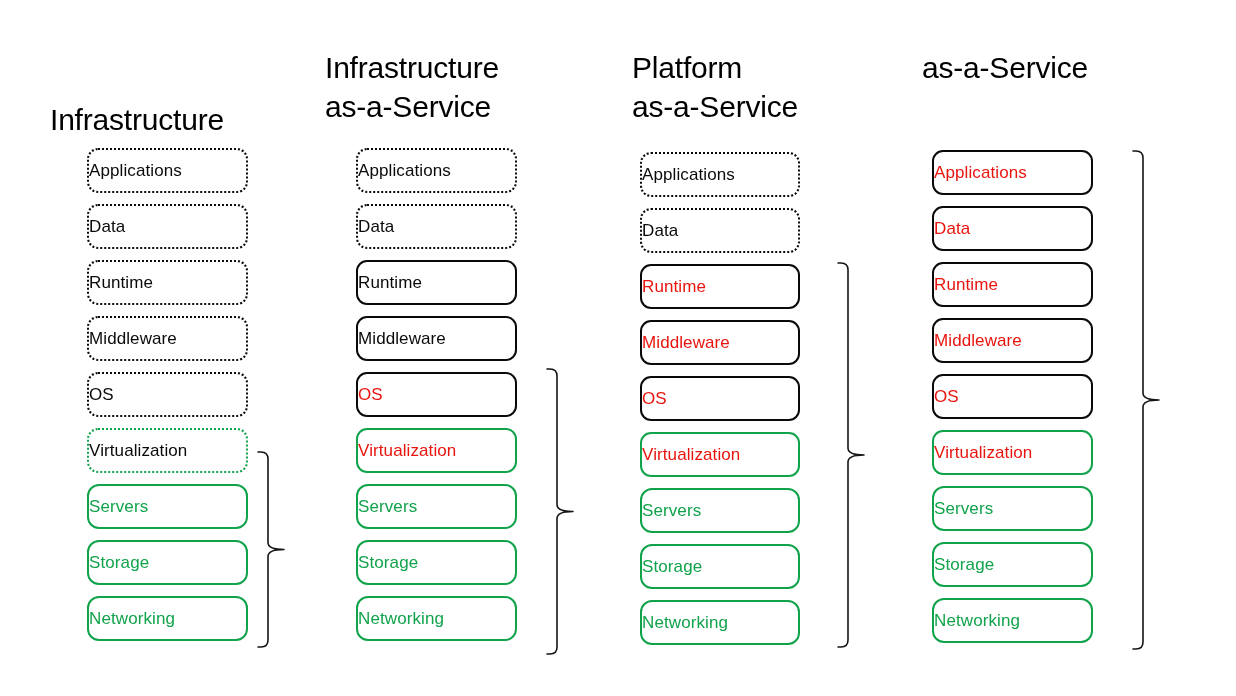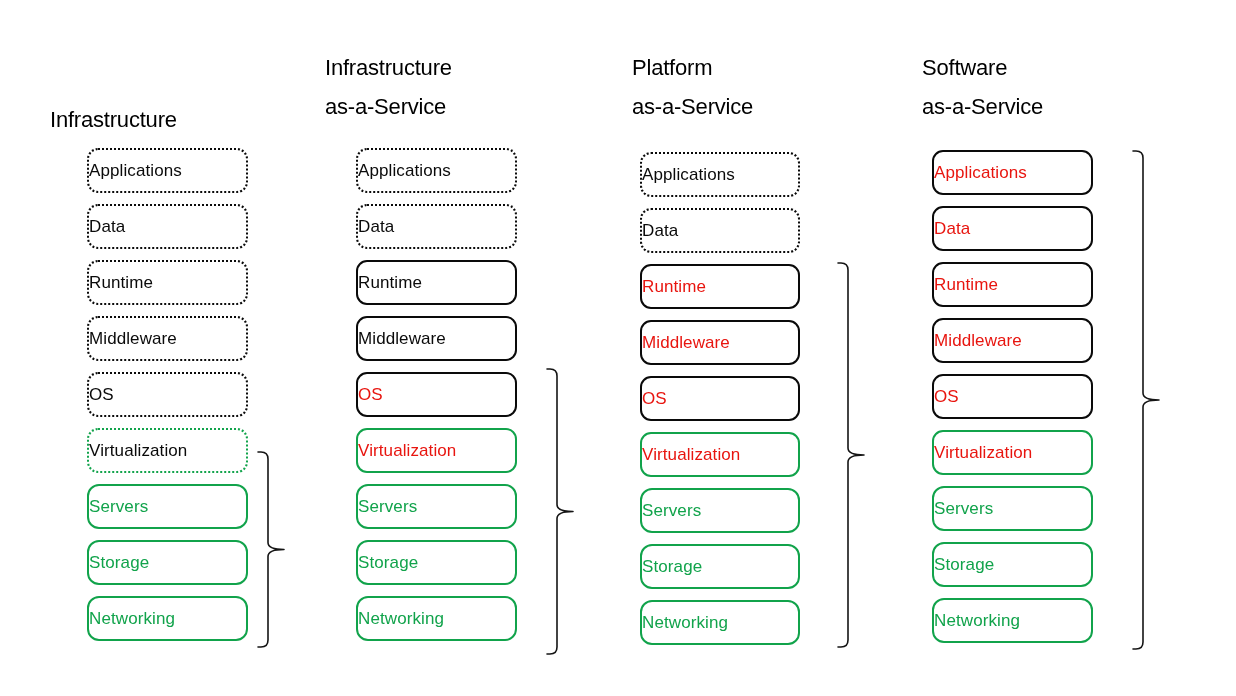--- a/index.html
+++ b/index.html
@@ -25,21 +25,21 @@
     height: 696px;
   }
 
   .column {
     position: absolute;
     top: 0;
   }
 
   .col-header {
     position: absolute;
-    font-size: 22px;
+    font-size: 30px;
     line-height: 39px;
     font-weight: 400;
     color: #000000;
     white-space: pre;
     letter-spacing: -0.2px;
   }
 
   .layer-box {
     position: absolute;
     box-sizing: border-box;
@@ -173,21 +173,21 @@
         <span>Storage</span>
       </div>
       <div class="layer-box bd-solid-green tx-green" style="left: 640px; top: 600px; width: 160px; height: 45px;">
         <span>Networking</span>
       </div>
       <svg class="brace" width="32" height="390" viewBox="0 0 32 390" style="left: 836px; top: 260px;">
         <path d="M 2 3 L 5 3 Q 12 3 12 10 L 12 188 Q 12 195 28 195 Q 12 195 12 202 L 12 380 Q 12 387 5 387 L 2 387"></path>
       </svg>
     </div>
     <div class="column" style="left: 0px;">
-      <div class="col-header" style="left: 922px; top: 48px;"><div>Software</div><div>as-a-Service</div></div>
+      <div class="col-header" style="left: 922px; top: 48px;"><div>as-a-Service</div></div>
       <div class="layer-box bd-solid-black tx-red" style="left: 932px; top: 150px; width: 161px; height: 45px;">
         <span>Applications</span>
       </div>
       <div class="layer-box bd-solid-black tx-red" style="left: 932px; top: 206px; width: 161px; height: 45px;">
         <span>Data</span>
       </div>
       <div class="layer-box bd-solid-black tx-red" style="left: 932px; top: 262px; width: 161px; height: 45px;">
         <span>Runtime</span>
       </div>
       <div class="layer-box bd-solid-black tx-red" style="left: 932px; top: 318px; width: 161px; height: 45px;">

